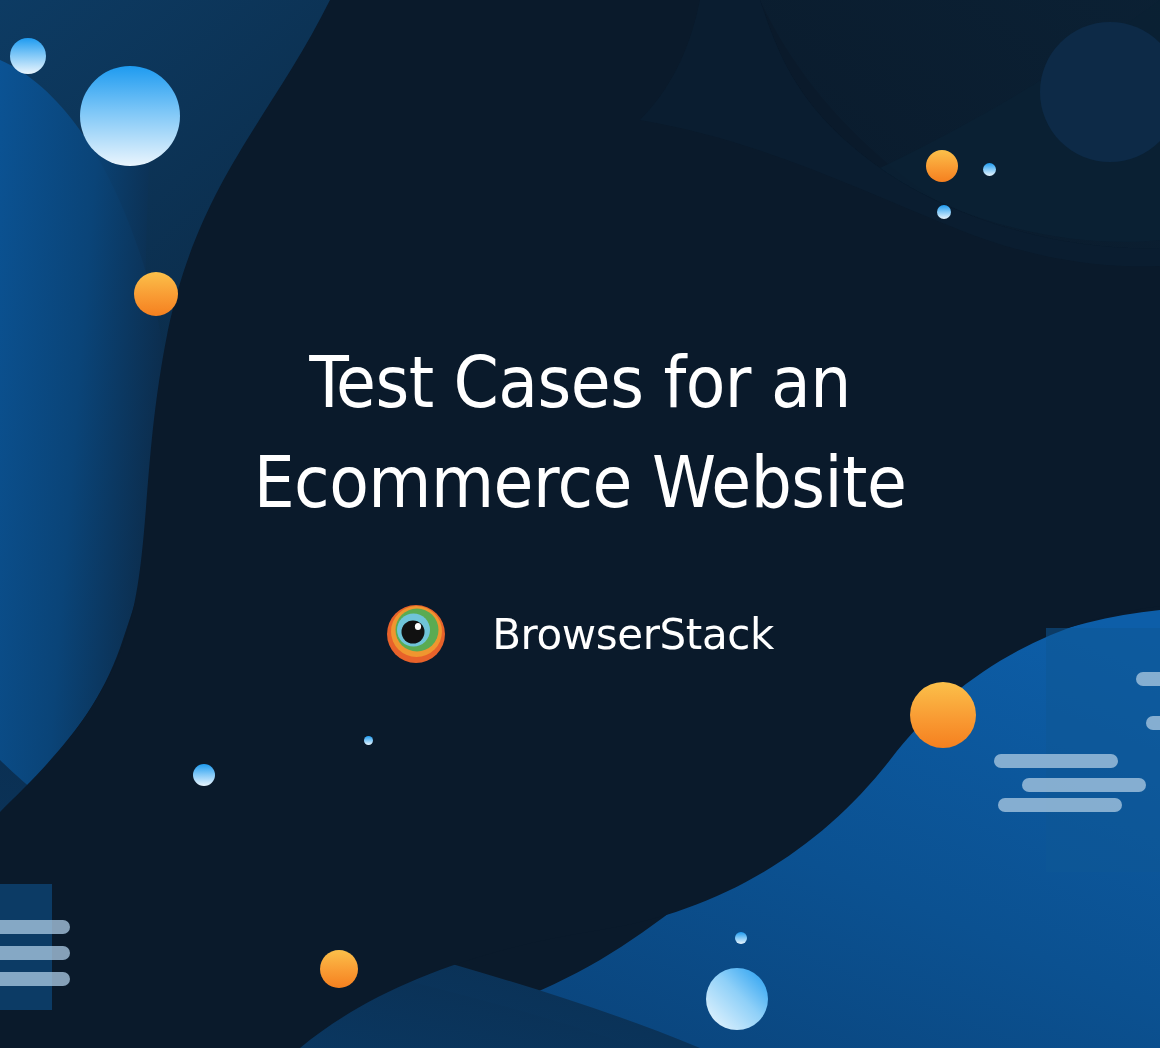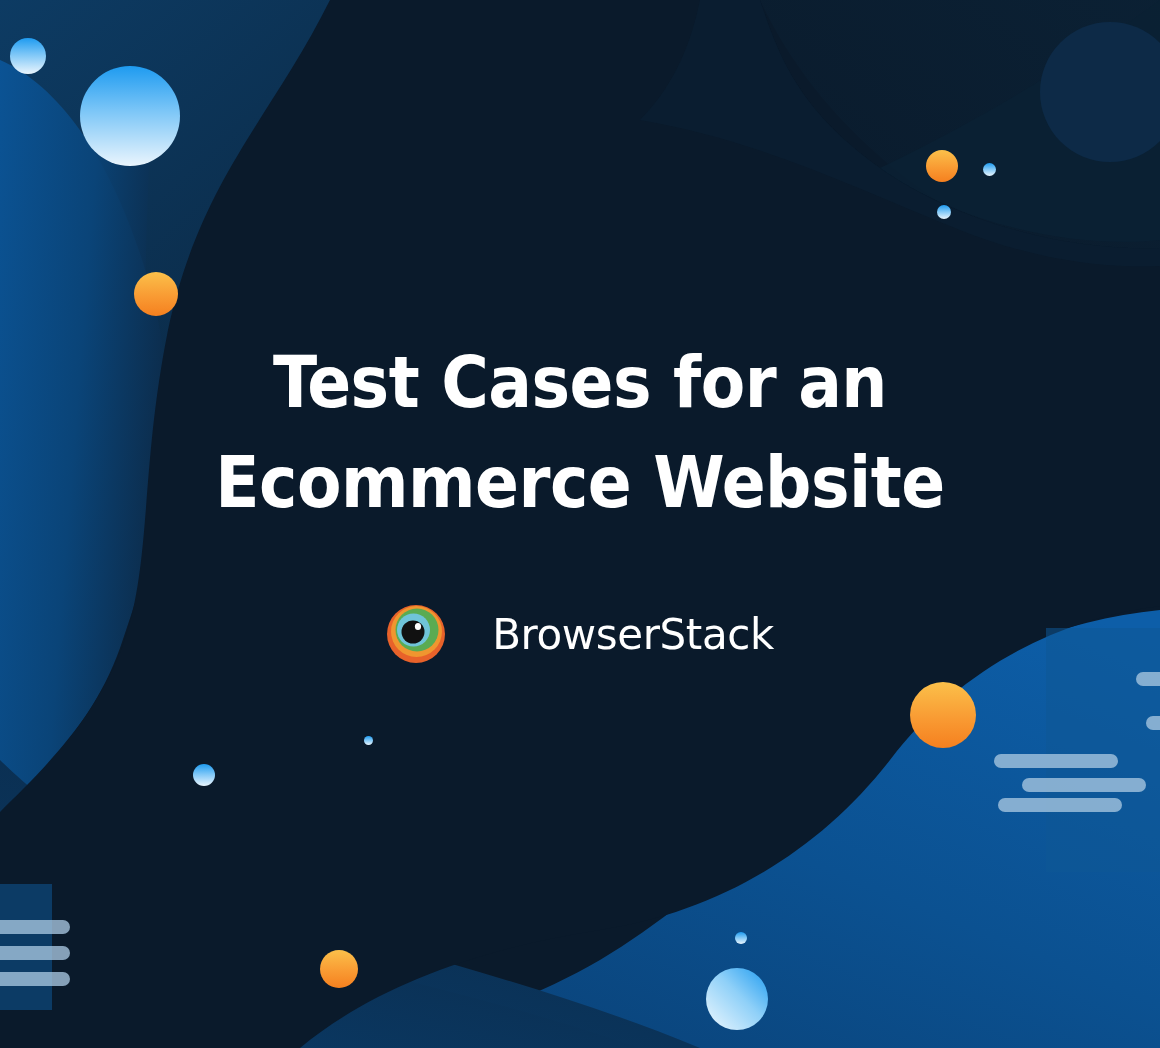--- a/index.html
+++ b/index.html
@@ -22,21 +22,21 @@
   
   .panel { position:absolute; background:rgba(14,88,150,0.55); }
   .bar   { position:absolute; height:14px; border-radius:7px;
            background:rgba(168,199,224,0.78); }
 
   
   #title {
     position:absolute; left:0; right:0; top:332px;
     text-align:center; color:#ffffff;
     font-family:"DejaVu Sans Condensed","Liberation Sans Narrow","Liberation Sans",sans-serif;
-    font-weight:700; font-size:72px; line-height:100px;
+    font-weight:400; font-size:72px; line-height:100px;
     letter-spacing:-0.5px; white-space:pre-line;
     text-rendering:optimizeLegibility;
   }
 
   
   #logo {
     position:absolute; left:0; right:0; top:604px;
     display:flex; align-items:center; justify-content:center; gap:22px;
   }
   #logo-mark { width:60px; height:60px; flex:0 0 auto; display:block; }

